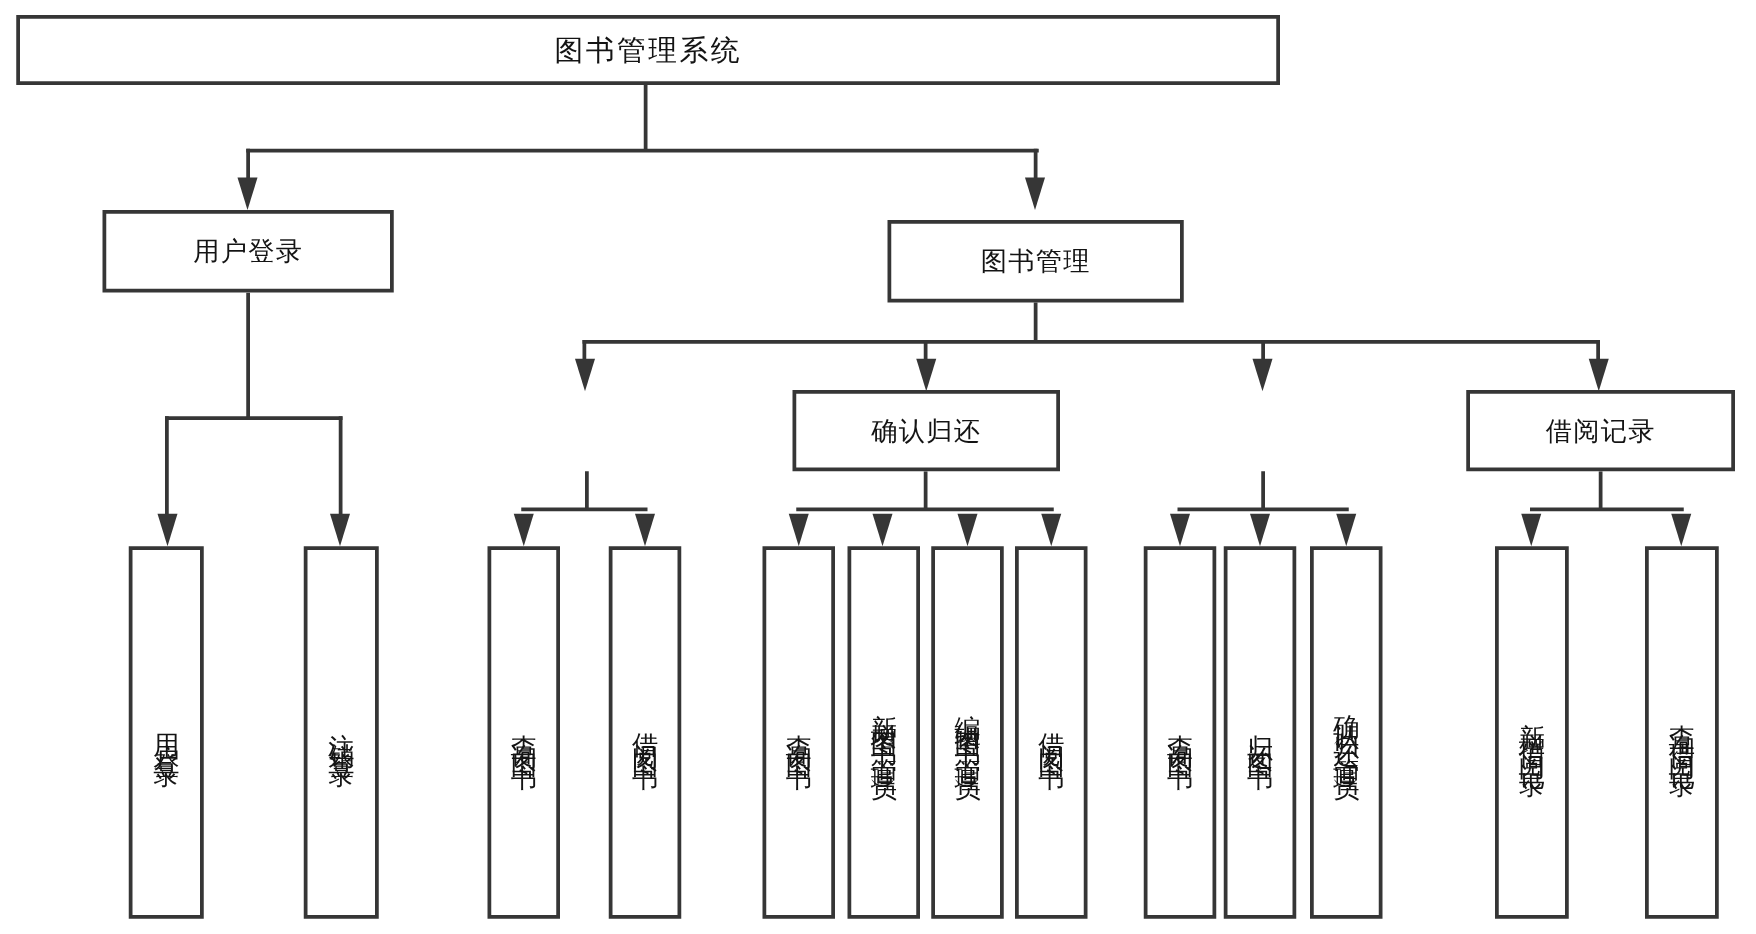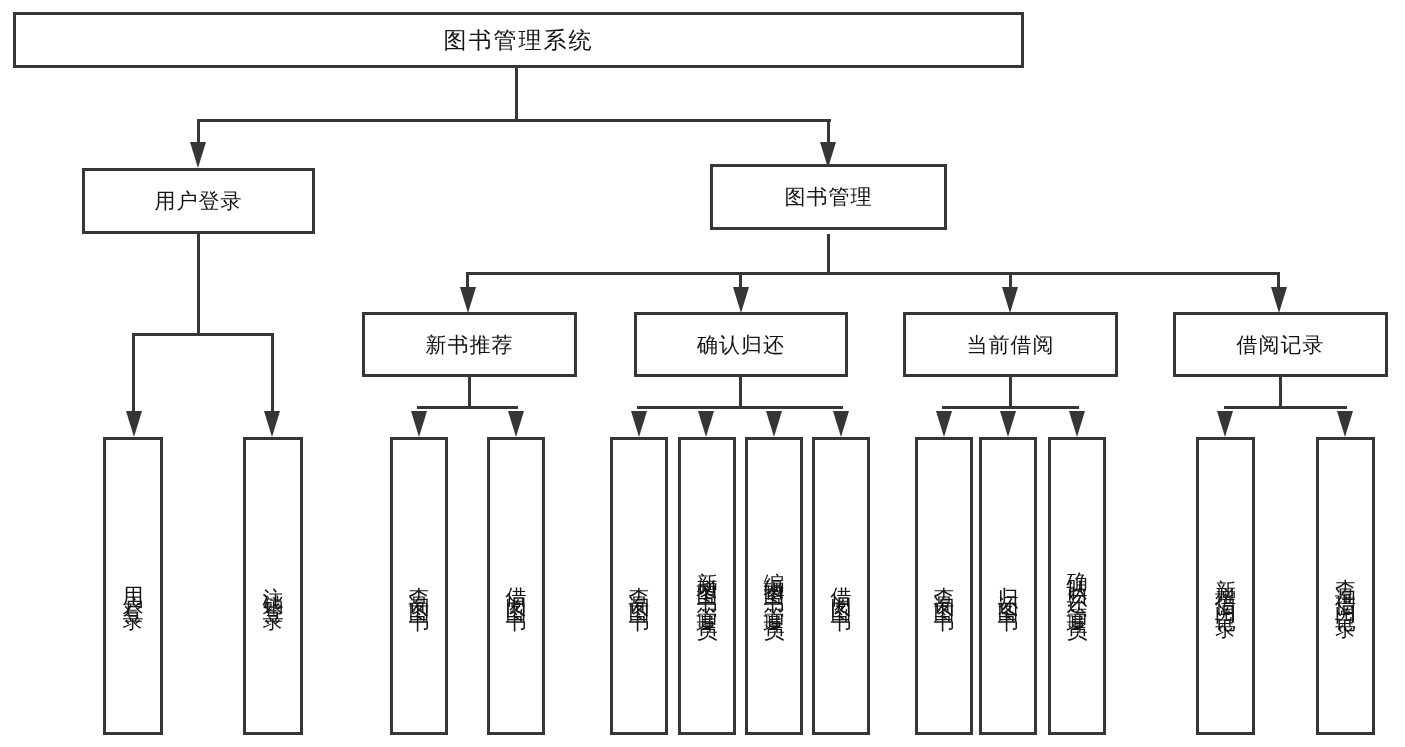--- a/index.html
+++ b/index.html
@@ -110,32 +110,26 @@
   <div class="arrow" style="left:1217px;top:411px;"></div>
   <div class="arrow" style="left:1337px;top:411px;"></div>
 
   <div class="node h-node root-node" style="left:13px;top:12px;width:1011px;height:56px;">
     <span>图书管理系统</span>
   </div>
 
   <div class="node h-node" style="left:82px;top:168px;width:233px;height:66px;">
     <span>用户登录</span>
   </div>
-  <div class="node h-node" style="left:710px;top:164px;width:237px;height:66px;">
+  <div class="node h-node" style="left:710px;top:176px;width:237px;height:66px;">
     <span>图书管理</span>
   </div>
 
-  <div class="node h-node" style="left:362px;top:312px;width:215px;height:65px;">
-    <span>新书推荐</span>
-  </div>
   <div class="node h-node" style="left:634px;top:312px;width:214px;height:65px;">
     <span>确认归还</span>
-  </div>
-  <div class="node h-node" style="left:903px;top:312px;width:215px;height:65px;">
-    <span>当前借阅</span>
   </div>
   <div class="node h-node" style="left:1173px;top:312px;width:215px;height:65px;">
     <span>借阅记录</span>
   </div>
 
   <div class="node v-node" style="left:103px;top:437px;width:60px;height:298px;">
     <span>用户登录</span>
   </div>
   <div class="node v-node" style="left:243px;top:437px;width:60px;height:298px;">
     <span>注销登录</span>

